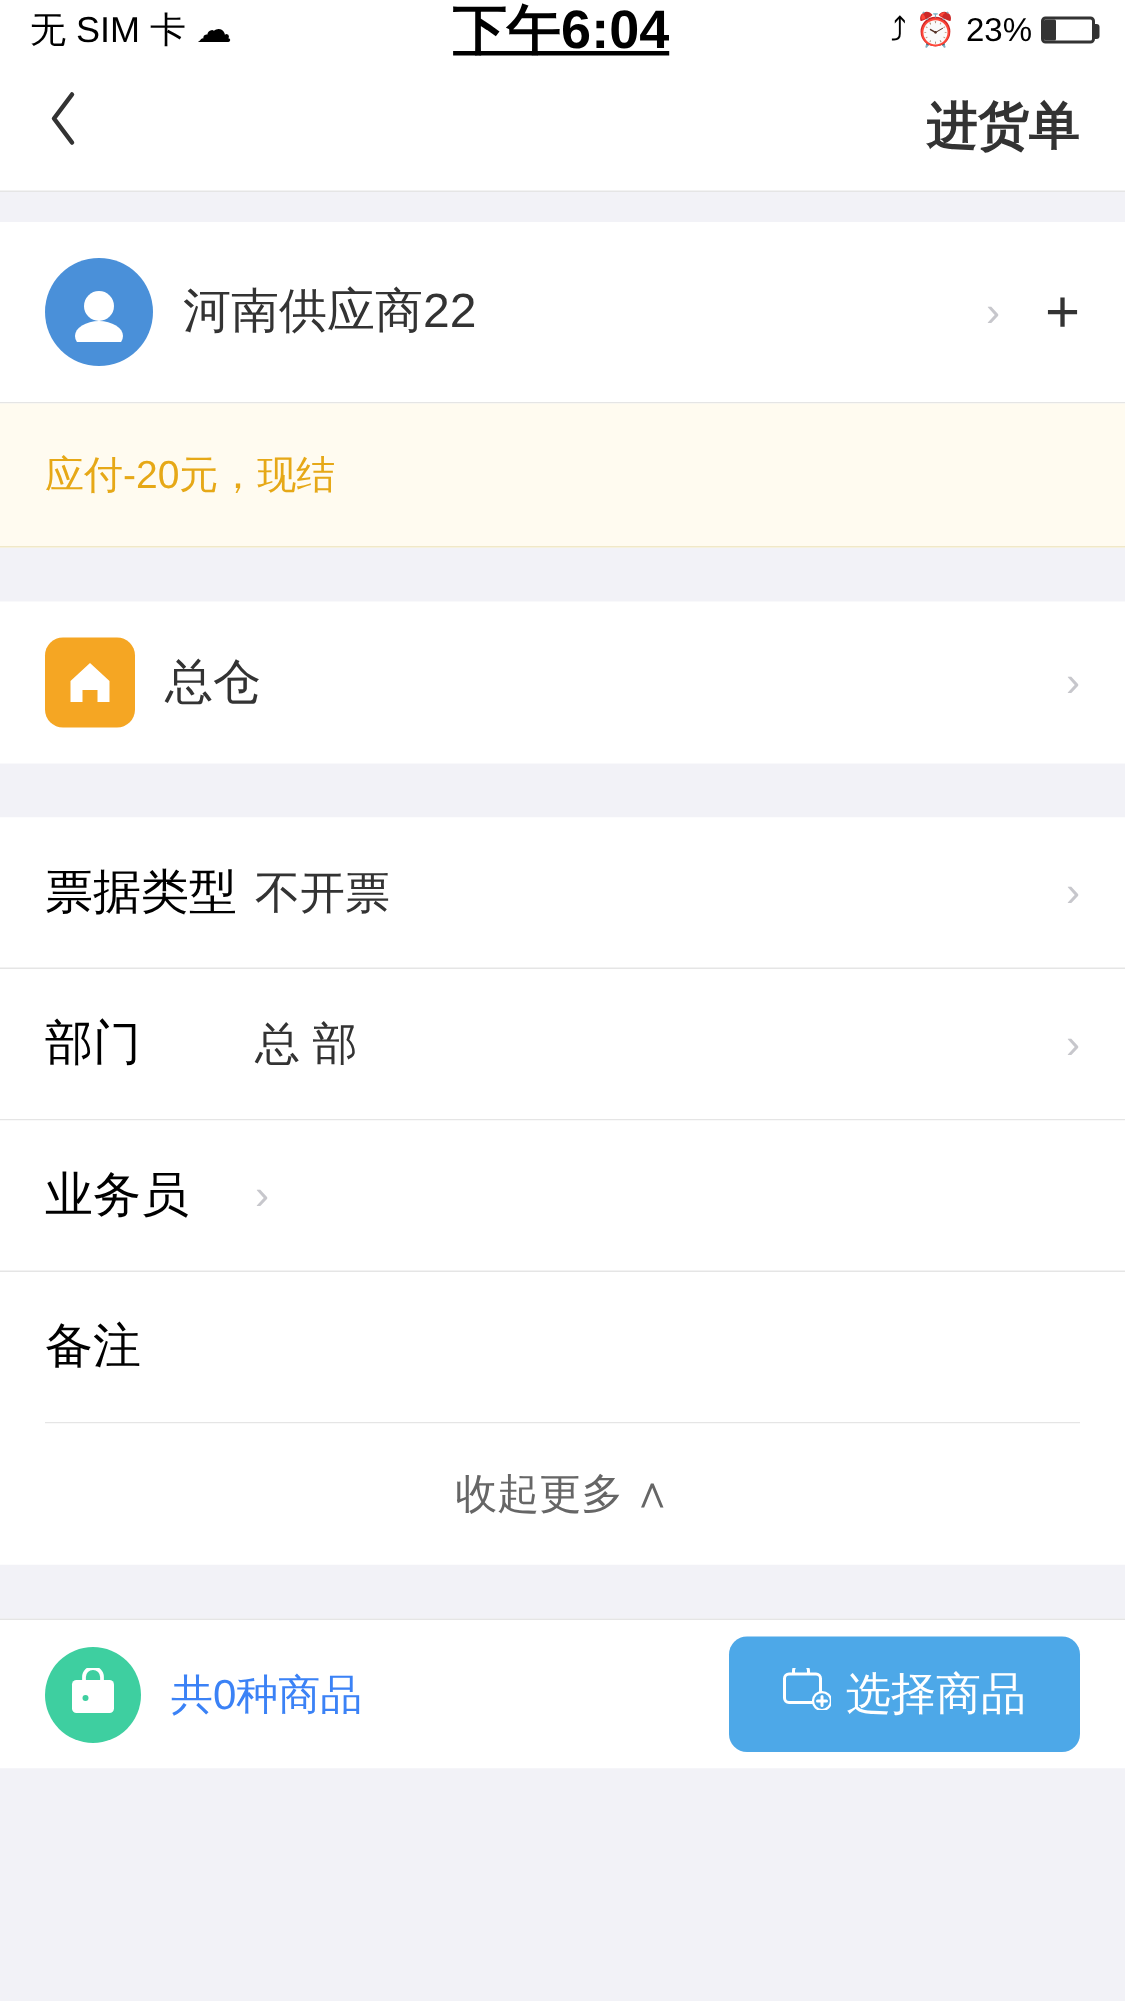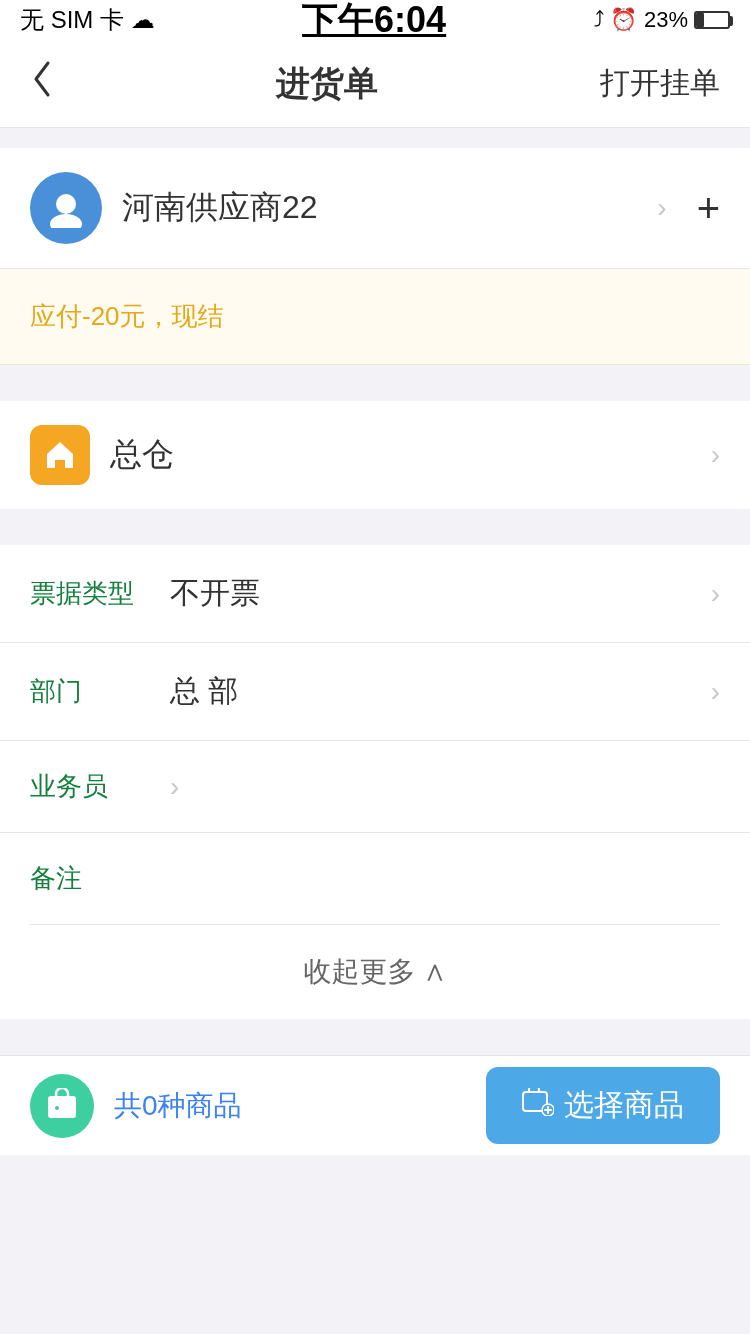--- a/index.html
+++ b/index.html
@@ -125,22 +125,22 @@
       height: 60px;
       border-radius: 12px;
       background: #f5a623;
       display: flex;
       align-items: center;
       justify-content: center;
       margin-right: 20px;
       flex-shrink: 0;
     }
     .list-row-label {
-      font-size: 26px;
-      color: #15803d;
+      font-size: 32px;
+      color: #000000;
       width: 140px;
       flex-shrink: 0;
     }
     .list-row-value {
       flex: 1;
       font-size: 30px;
       color: #333;
     }
     .list-row-value.placeholder {
       color: #c7c7cc;
@@ -238,21 +238,20 @@
   </div>
 </div>
 
 <div class="nav-bar">
   <div class="nav-back">
     <svg width="24" height="40" viewBox="0 0 24 40" fill="none" xmlns="http://www.w3.org/2000/svg">
       <path d="M18 4L6 20L18 36" stroke="#333" stroke-width="3" stroke-linecap="round" stroke-linejoin="round"></path>
     </svg>
   </div>
   <div class="nav-title">进货单</div>
-  <div class="nav-action">打开挂单</div>
 </div>
 
 <div class="divider-gray"></div>
 
 <div class="card">
   <div class="supplier-row">
     <div class="supplier-avatar">
       <svg width="40" height="40" viewBox="0 0 40 40" fill="none">
         <circle cx="20" cy="16" r="10" fill="white"></circle>
         <ellipse cx="20" cy="36" rx="16" ry="10" fill="white"></ellipse>

